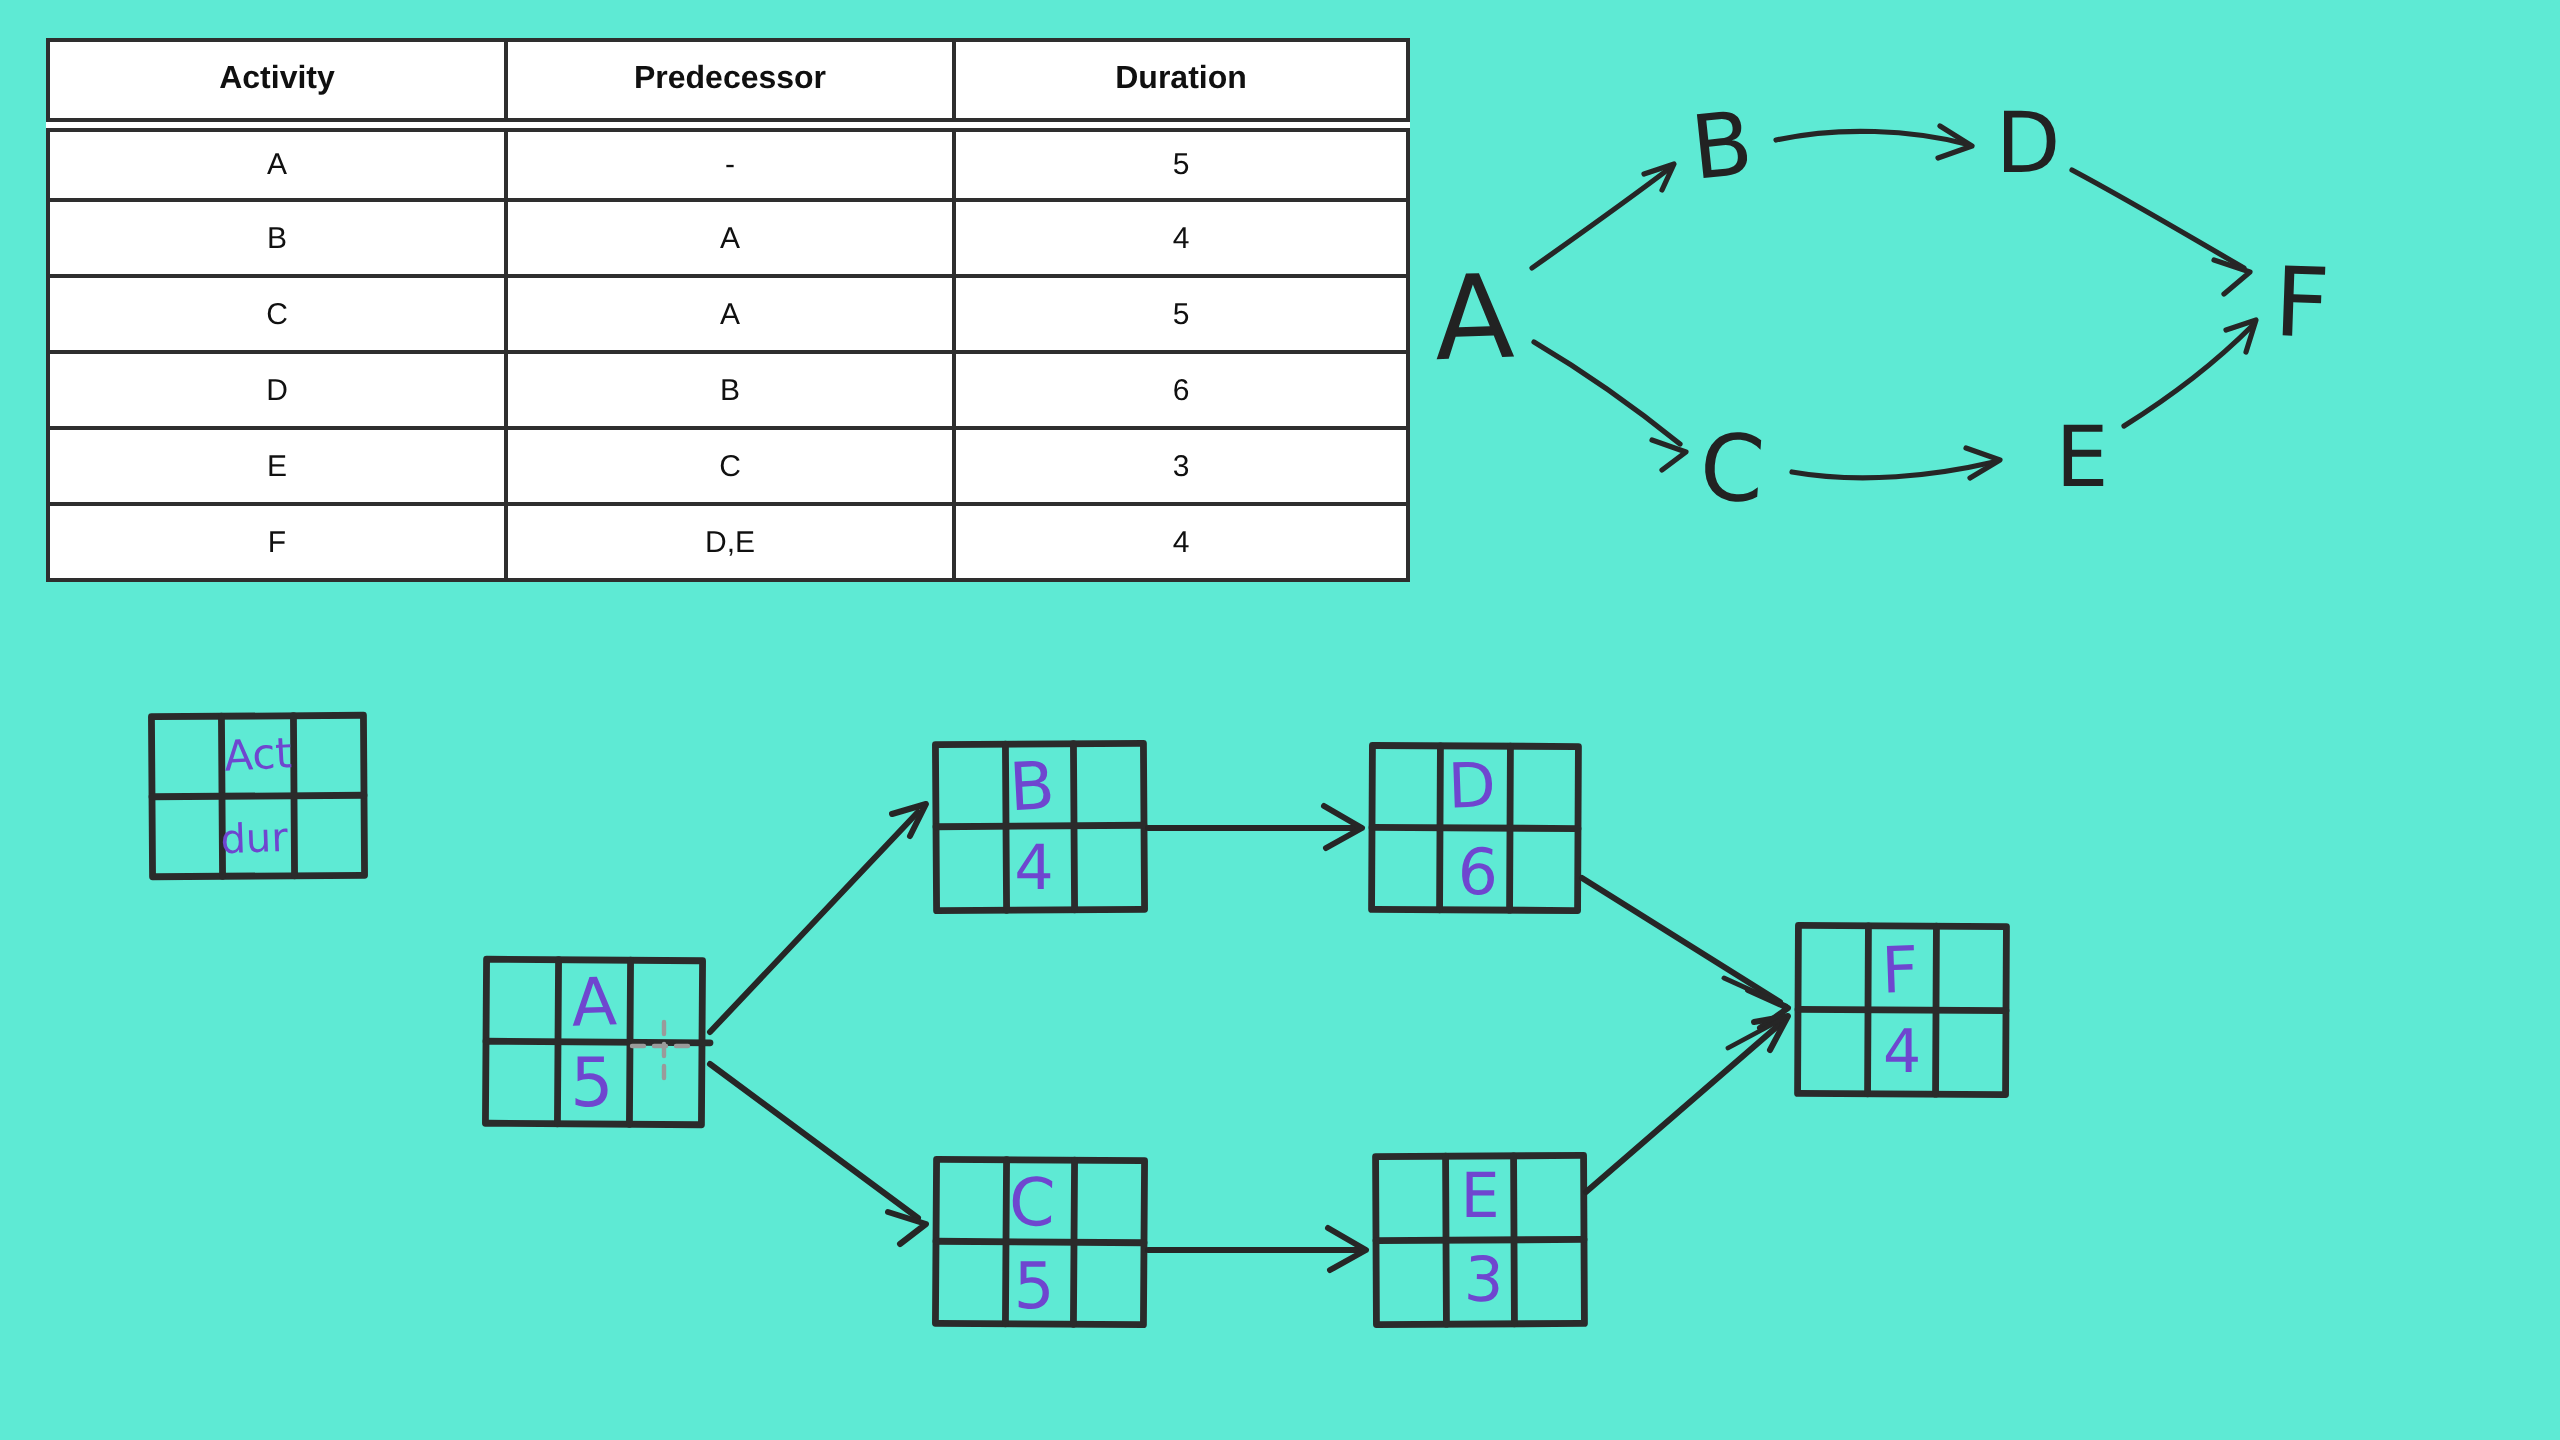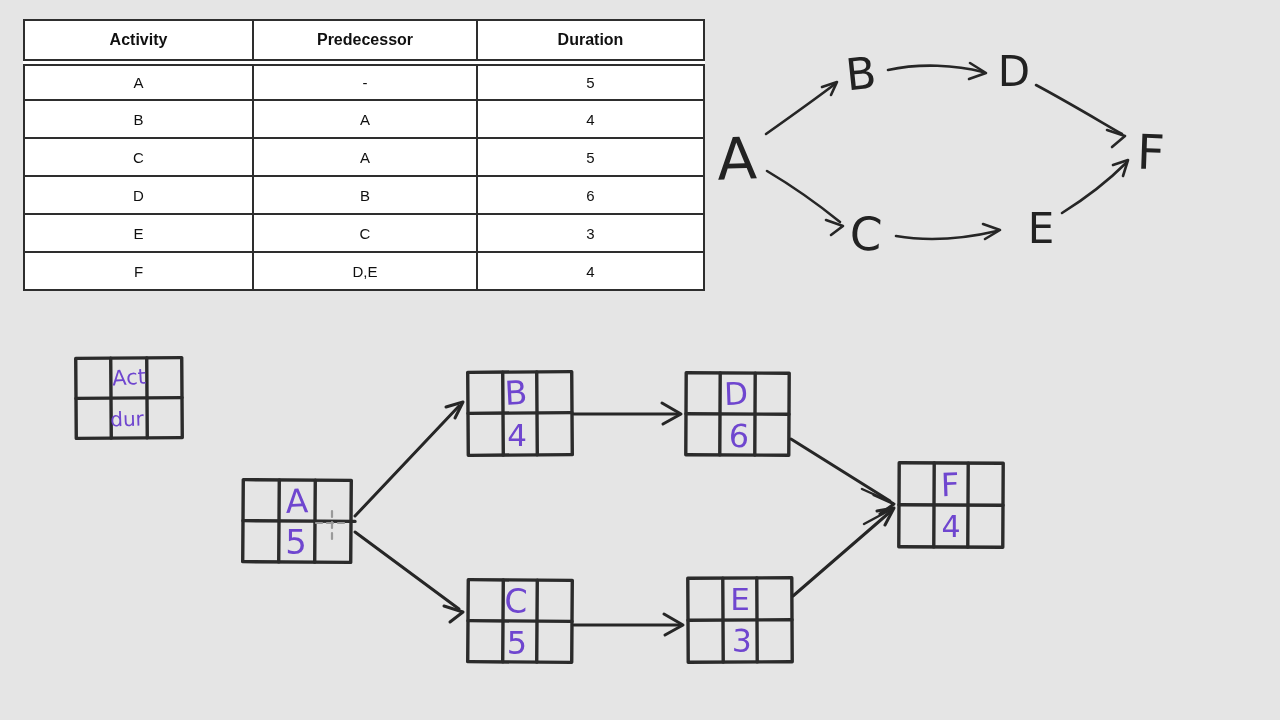--- a/index.html
+++ b/index.html
@@ -1,16 +1,16 @@
 <!DOCTYPE html>
 <html><head>
 <meta charset="utf-8">
 <style>
   html,body{margin:0;padding:0;background:#ffffff;}
-  .stage{position:relative;width:1280px;height:720px;background:#e5e5e5;overflow:hidden;
+  .stage{position:relative;width:1280px;height:720px;background:#5eead4;overflow:hidden;
          font-family:"Liberation Sans",sans-serif;}
 
   
   table.activity-table{position:absolute;left:23px;top:19px;width:674px;
     border-collapse:collapse;table-layout:fixed;background:#fff;}
   table.activity-table th,table.activity-table td{
     border:2px solid #2e2e2e;text-align:center;vertical-align:middle;
     color:#101010;padding:0;}
   table.activity-table thead tr{height:42px;}
   table.activity-table tbody tr{height:38px;}

